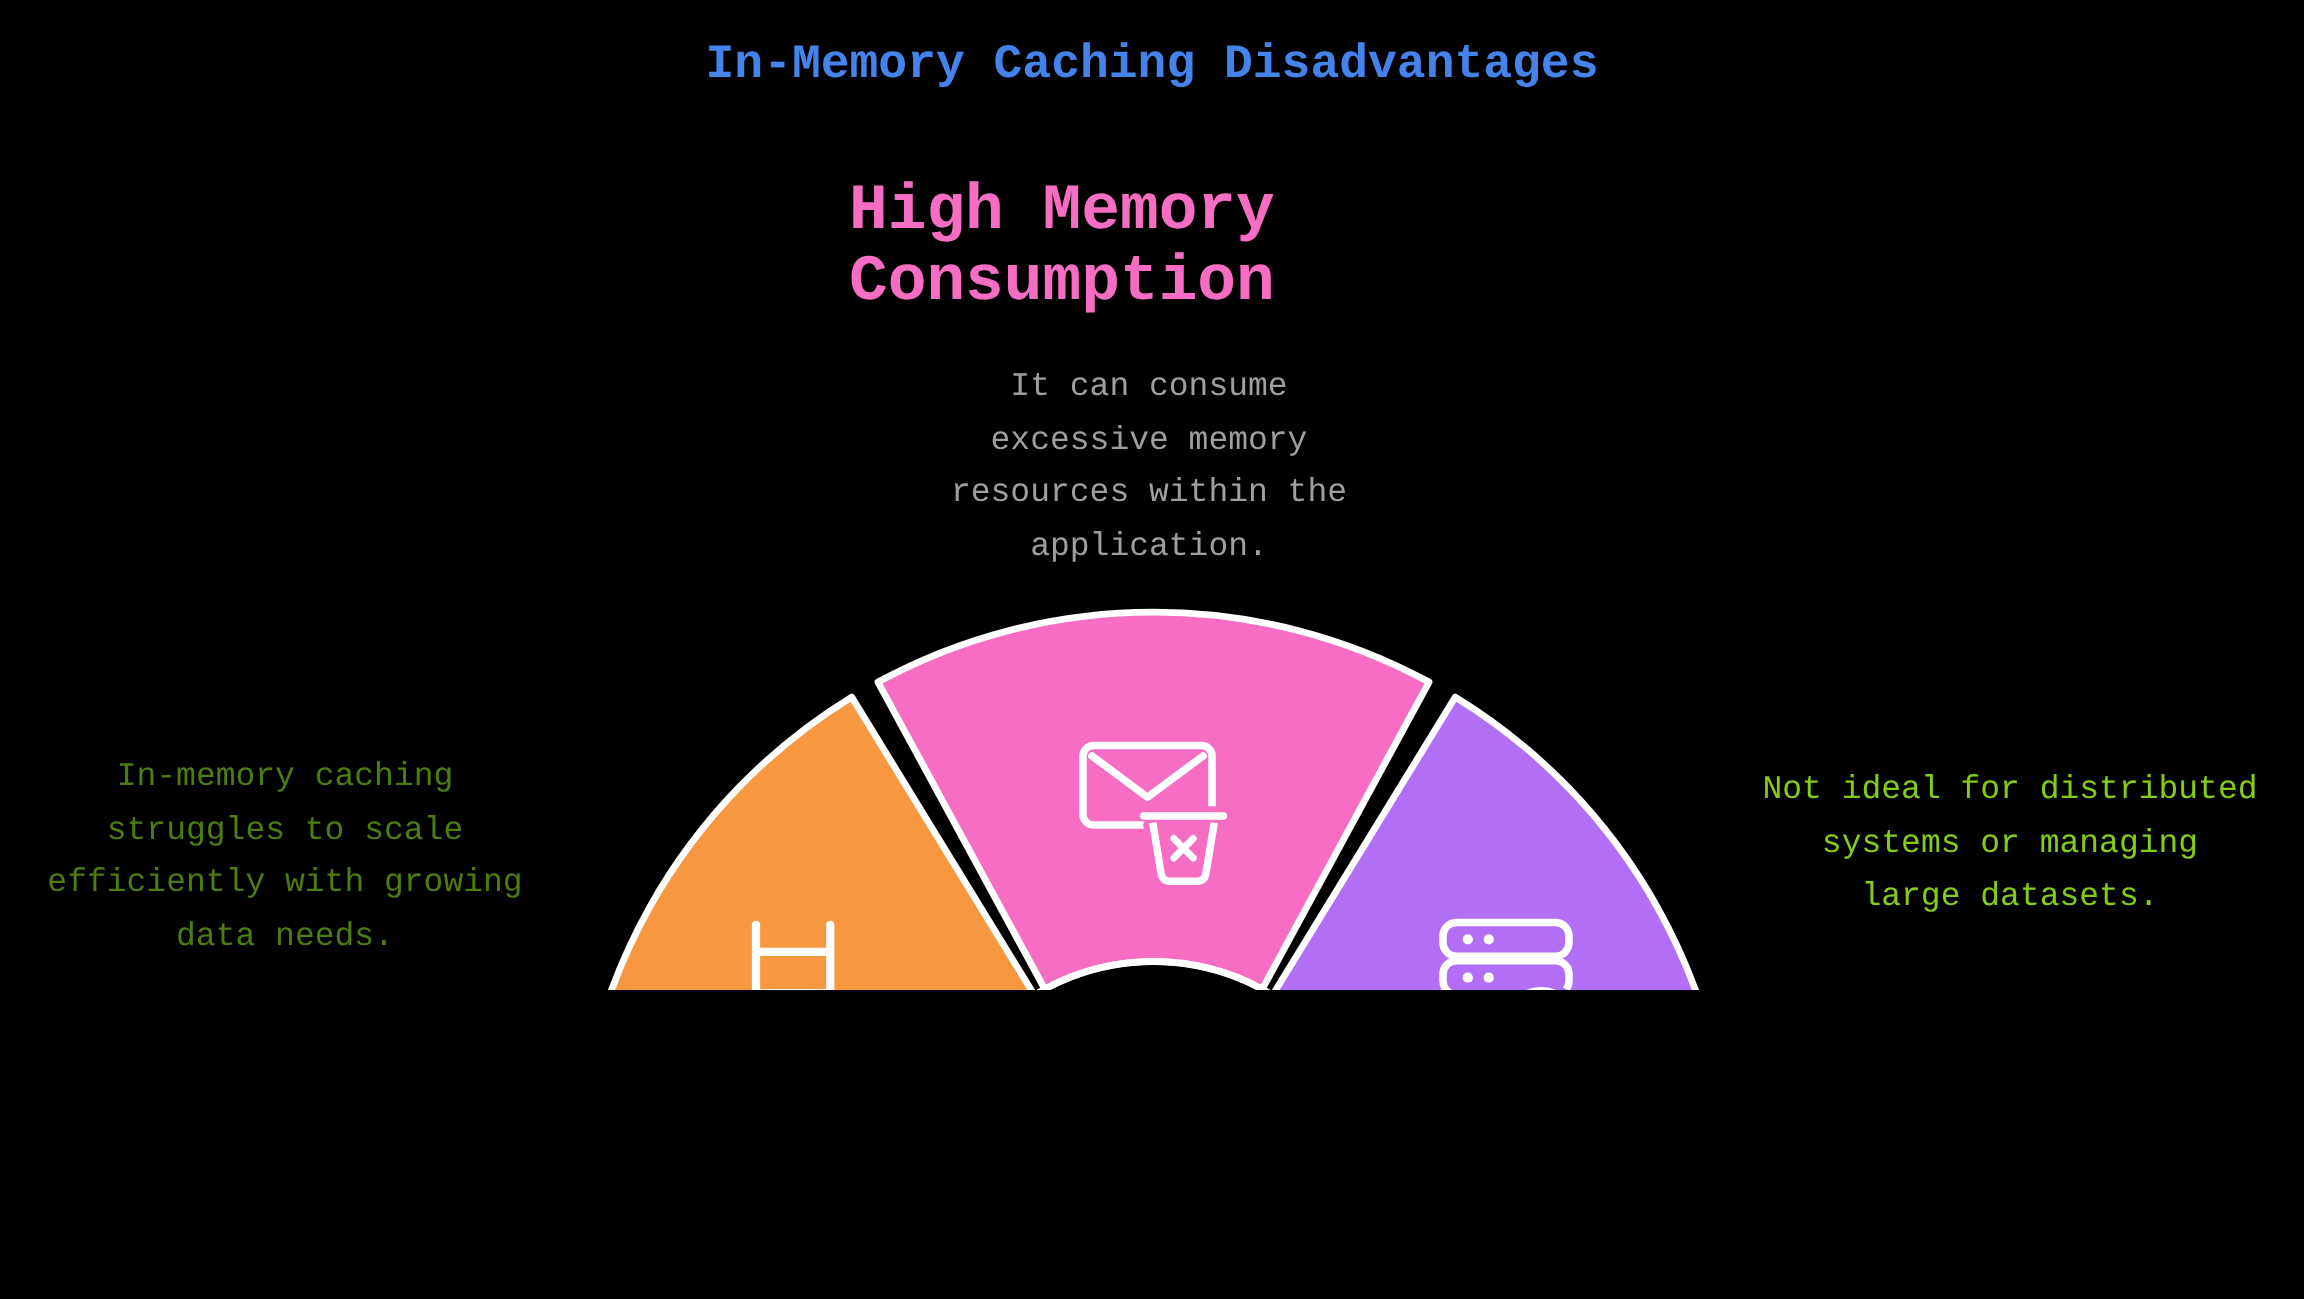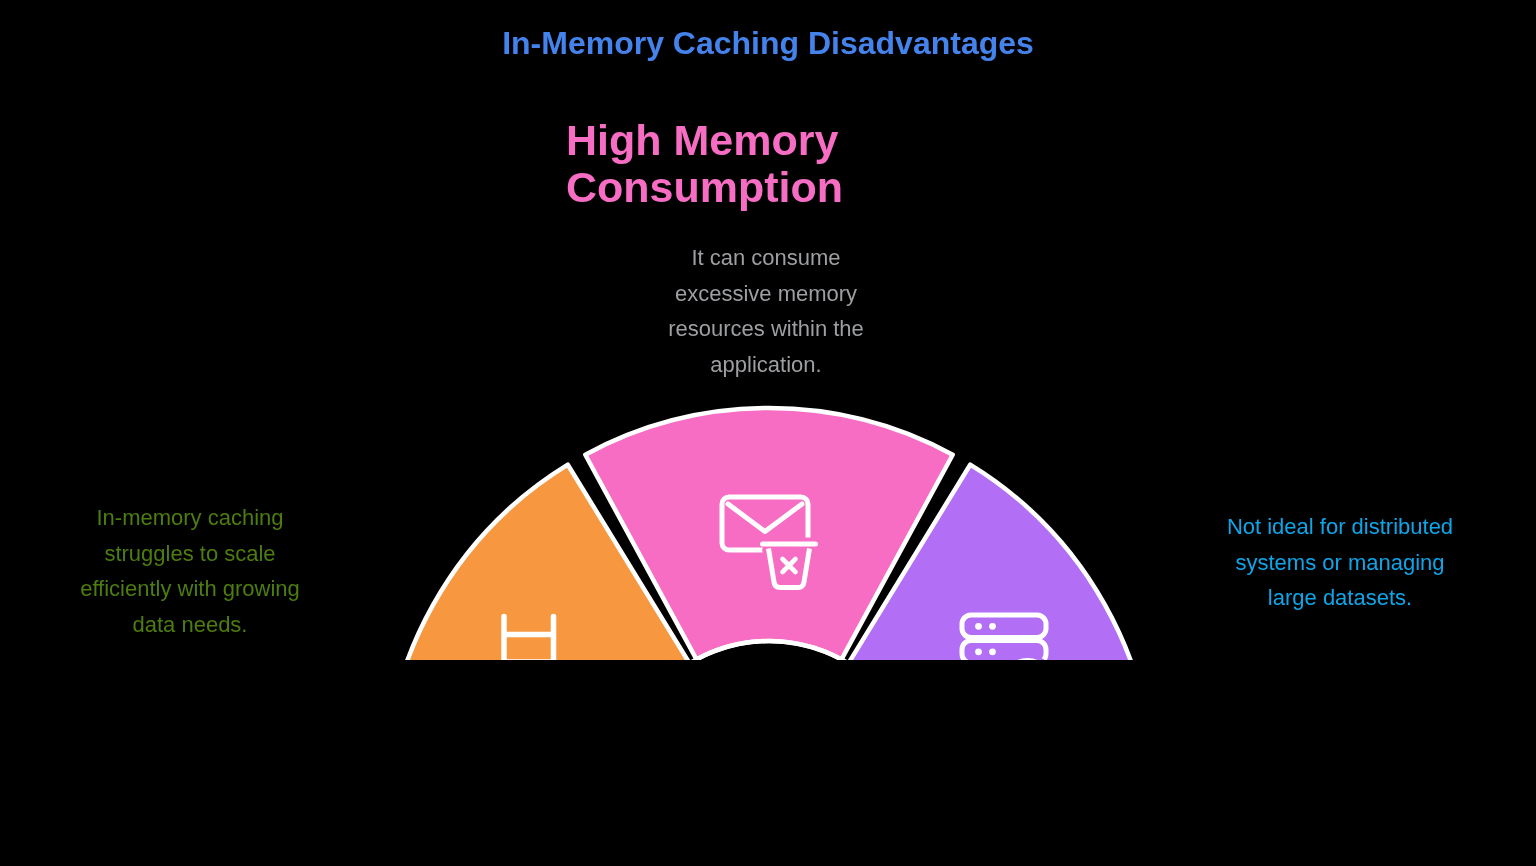--- a/index.html
+++ b/index.html
@@ -2,21 +2,21 @@
 <html><head>
 <meta charset="utf-8">
 <style>
   html, body { margin: 0; padding: 0; background: #000; }
   .canvas {
     position: relative;
     width: 1536px;
     height: 660px;
     background: #000000;
     overflow: hidden;
-    font-family: Liberation Sans, sans-serif;
+    font-family: Liberation Mono, monospace;
   }
   .title {
     position: absolute;
     top: 22px; left: 0;
     width: 100%;
     margin: 0;
     text-align: center;
     font-size: 32px;
     line-height: 42px;
     font-weight: 700;
@@ -58,21 +58,21 @@
   <p class="desc" id="desc-mid" style="color: rgb(158, 159, 162);">It can consume
 excessive memory
 resources within the
 application.</p>
 
   <p class="desc" id="desc-left" style="color: #4d7c0f;">In-memory caching
 struggles to scale
 efficiently with growing
 data needs.</p>
 
-  <p class="desc" id="desc-right" style="color: #0ea5e9;">Not ideal for distributed
+  <p class="desc" id="desc-right" style="color: #84cc16;">Not ideal for distributed
 systems or managing
 large datasets.</p>
 
   <svg id="fan-svg" width="1536" height="866" viewBox="0 0 1536 866">
 
     <path stroke-width="4.5" stroke-linejoin="round" d="M 384 793 A 385 385 0 0 1 567.8 464.7 L 689.6 663.4 A 152 152 0 0 0 617 793 Z" fill="#F79840" stroke="#FFFFFF"></path>
     <path stroke-width="4.5" stroke-linejoin="round" d="M 585.3 454.7 A 385 385 0 0 1 952.7 454.7 L 841.5 659.4 A 152 152 0 0 0 696.5 659.4 Z" fill="#F66DC3" stroke="#FFFFFF"></path>
     <path stroke-width="4.5" stroke-linejoin="round" d="M 970.2 464.7 A 385 385 0 0 1 1154 793 L 921 793 A 152 152 0 0 0 848.4 663.4 Z" fill="#B26EF5" stroke="#FFFFFF"></path>
 
     <path fill="none" stroke-width="4.5" d="M 617 793 A 152 152 0 0 1 921 793" stroke="#FFFFFF"></path>

